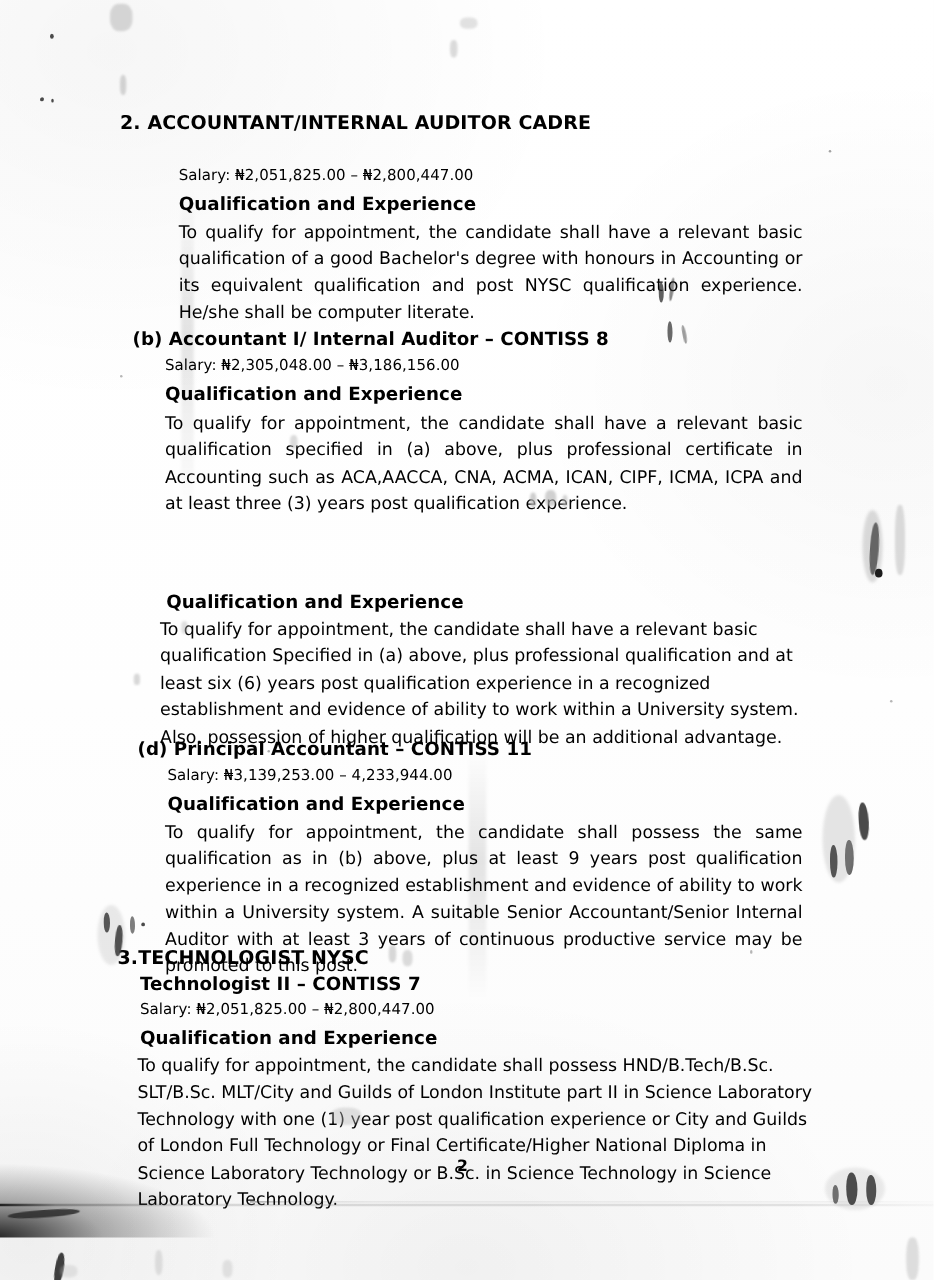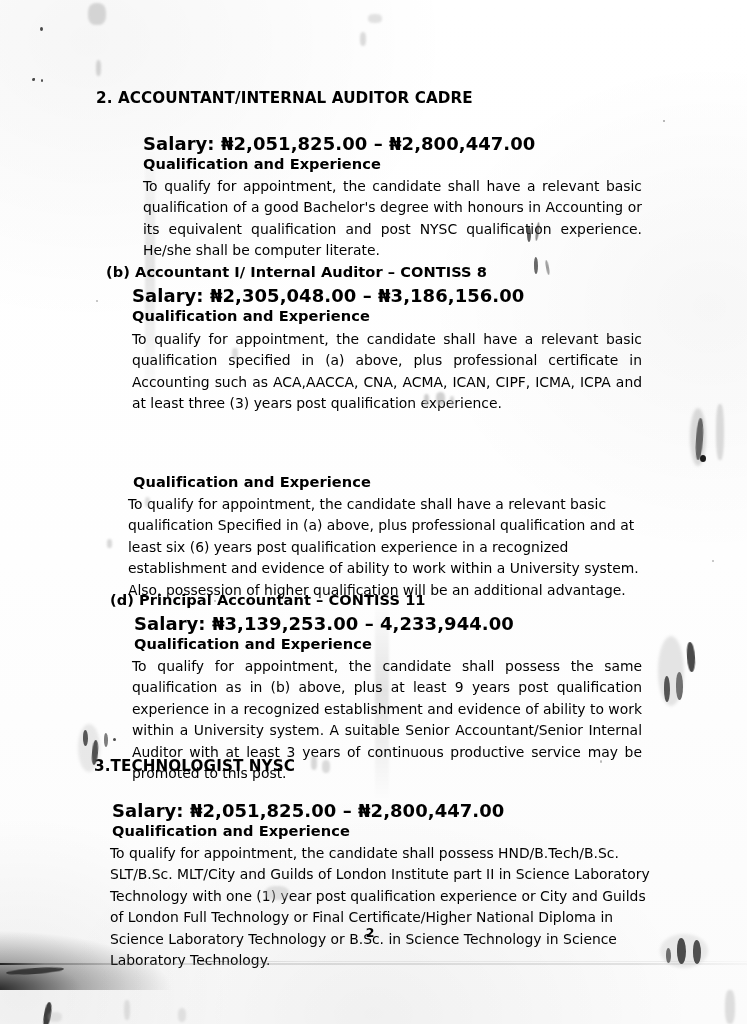--- a/index.html
+++ b/index.html
@@ -51,22 +51,22 @@
   }
   .h-cadre .num { display: inline-block; min-width: 22px; }
 
   .h-post {
     font-weight: bold;
     font-size: 14.6px;
     letter-spacing: 0.05px;
     white-space: nowrap;
   }
   .h-salary {
-    font-weight: bold;
-    font-size: 18px;
+    font-weight: normal;
+    font-size: 12px;
     letter-spacing: 0.05px;
     white-space: nowrap;
   }
   .h-qual {
     font-weight: bold;
     font-size: 14.6px;
     letter-spacing: 0.05px;
     white-space: nowrap;
   }
 
@@ -173,20 +173,21 @@
       <span>(d)</span>
       <span>Principal Accountant – CONTISS 11</span>
     </div>
     <div class="blk h-salary" style="left:134px; top:613px;">Salary: ₦3,139,253.00 – 4,233,944.00</div>
     <div class="blk h-qual" style="left:134px; top:635px;">Qualification and Experience</div>
     <div class="blk body-just" style="left:132px; top:656px; width:510px;">To qualify for appointment, the candidate shall possess the same qualification as in (b) above, plus at least 9 years post qualification experience in a recognized establishment and evidence of ability to work within a University system. A suitable Senior Accountant/Senior Internal Auditor with at least 3 years of continuous productive service may be promoted to this post.</div>
 
     <div class="blk h-cadre" style="left:94px; top:757px;">
       <span class="num" style="min-width:16px">3.</span><span>TECHNOLOGIST NYSC</span>
     </div>
+    <div class="blk h-post" style="left:112px; top:779px;">Technologist II – CONTISS  7</div>
     <div class="blk h-salary" style="left:112px; top:800px;">Salary: ₦2,051,825.00 – ₦2,800,447.00</div>
     <div class="blk h-qual" style="left:112px; top:822px;">Qualification and Experience</div>
     <div class="blk body-left" style="left:110px; top:843px; width:545px;">To qualify for appointment, the candidate shall possess HND/B.Tech/B.Sc. SLT/B.Sc. MLT/City and Guilds of London Institute part II in Science Laboratory Technology with one (1) year post qualification experience or City and Guilds of London Full Technology or Final Certificate/Higher National Diploma in Science Laboratory Technology or B.Sc. in Science Technology in Science Laboratory Technology.</div>
 
     <div class="pagenum" style="left:340px; top:925px; width:60px;">2</div>
   </div>
 
   <div class="artifacts">
 
     <div class="speck" style="left:40px; top:27px; width:3px; height:4px;"></div>

